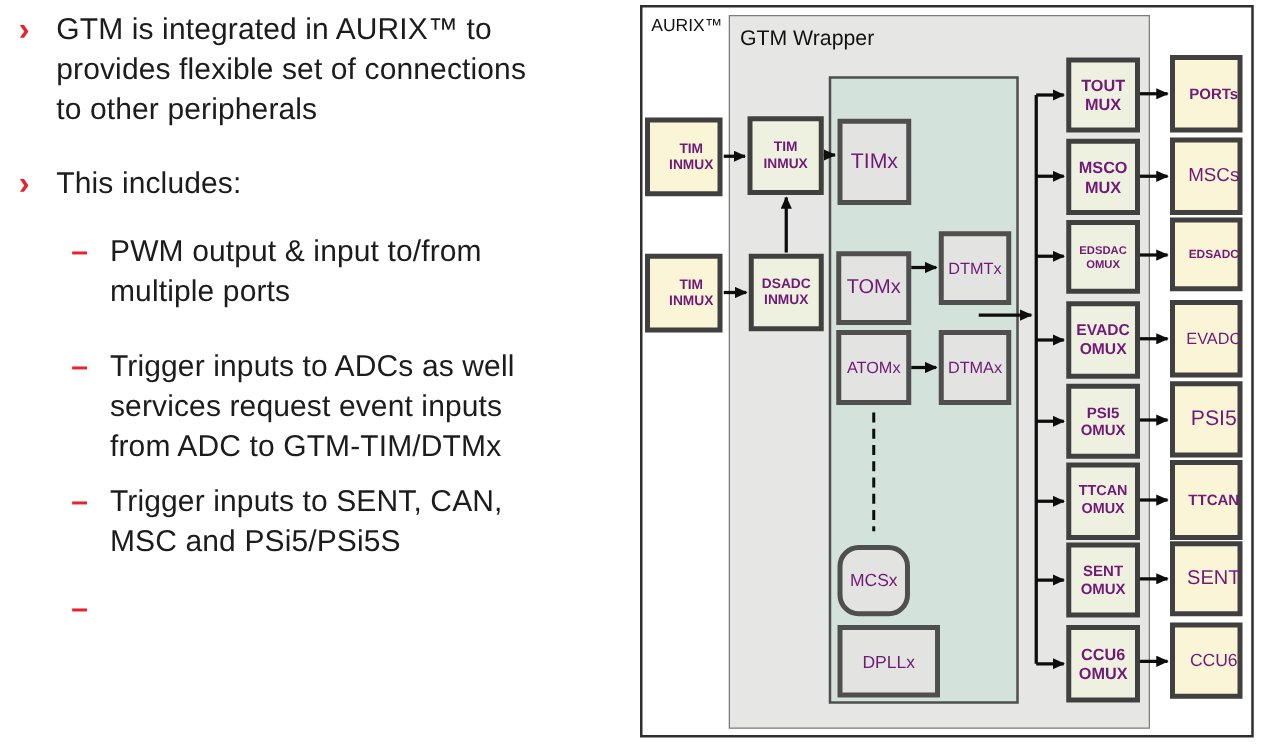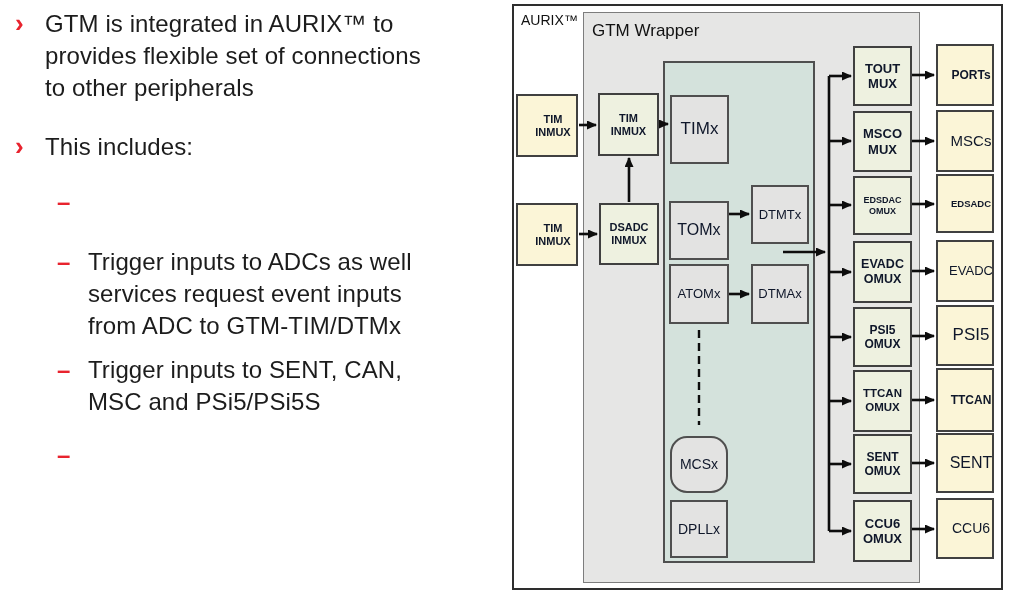--- a/index.html
+++ b/index.html
@@ -36,22 +36,22 @@
     border:2px solid #2e2e2e;background:#ffffff;}
   .aurix-label{position:absolute;left:521px;top:12px;font-size:14px;color:#111;}
   .wrapper-box{position:absolute;left:583px;top:12px;width:337px;height:571px;
     background:var(--wrapper);border:1.5px solid #7d7d7d;}
   .wrapper-label{position:absolute;left:592px;top:21px;font-size:17px;color:#111;}
   .kernel-box{position:absolute;left:663px;top:61px;width:152px;height:502px;
     background:var(--kernel);border:2px solid #4f4f4f;}
   .kernel-label{position:absolute;left:663px;top:67px;width:152px;text-align:center;
     font-size:17px;color:#111;}
   .node{position:absolute;display:flex;align-items:center;justify-content:center;
-    text-align:center;white-space:pre-line;line-height:1.18;color:#0f172a;
-    border:2px solid #404040;}
+    text-align:center;white-space:pre-line;line-height:1.18;color:#701a75;
+    border:4px solid #404040;}
   .node.yellow{background:var(--yellow);padding-left:12px;}
   .node.green{background:var(--green);}
   .node.gray{background:var(--gray);border-color:#4f4f4f;}
   .node.bold{font-weight:700;}
   #arrows{position:absolute;left:0;top:0;width:1024px;height:595px;pointer-events:none;}
   #arrows line{stroke:var(--line);stroke-width:2.6;}
   #arrows line.dashed{stroke-dasharray:8 5;stroke-width:2.4;}
 </style>
 </head>
 <body>
@@ -62,20 +62,22 @@
     <div class="btext">GTM is integrated in AURIX™ to
 provides flexible set of connections
 to other peripherals</div>
   </div>
   <div class="bullet b2">
     <span class="bmark">›</span>
     <div class="btext">This includes:</div>
   </div>
   <div class="bullet sub s1">
     <span class="smark">–</span>
+    <div class="btext">PWM output &amp; input to/from
+multiple ports</div>
   </div>
   <div class="bullet sub s2">
     <span class="smark">–</span>
     <div class="btext">Trigger inputs to ADCs as well
 services request event inputs
 from ADC to GTM-TIM/DTMx</div>
   </div>
   <div class="bullet sub s3">
     <span class="smark">–</span>
     <div class="btext">Trigger inputs to SENT, CAN,
@@ -100,21 +102,21 @@
       <div class="node green bold" style="left: 598px; top: 93px; width: 61px; height: 63px; font-size: 11px;">TIM
 INMUX</div>
       <div class="node green bold" style="left: 599px; top: 203px; width: 60px; height: 62px; font-size: 11px;">DSADC
 INMUX</div>
       <div class="node gray" style="left: 670px; top: 95px; width: 59px; height: 69px; font-size: 17px;">TIMx</div>
       <div class="node gray" style="left: 669px; top: 185px; width: 60px; height: 59px; font-size: 16px; margin-top: 16px;">TOMx</div>
       <div class="node gray" style="left: 669px; top: 264px; width: 60px; height: 60px; font-size: 13px;">ATOMx</div>
       <div class="node gray" style="left: 751px; top: 185px; width: 58px; height: 59px; font-size: 13px;">DTMTx</div>
       <div class="node gray" style="left: 751px; top: 264px; width: 58px; height: 60px; font-size: 13px;">DTMAx</div>
       <div class="node gray" style="left: 670px; top: 436px; width: 58px; height: 57px; font-size: 14px; border-radius: 17px;">MCSx</div>
-      <div class="node gray" style="left: 670px; top: 500px; width: 58px; height: 58px; font-size: 14px;">DPLLx</div>
+      <div class="node gray" style="left: 670px; top: 500px; width: 82px; height: 58px; font-size: 14px;">DPLLx</div>
       <div class="node green bold" style="left: 853px; top: 46px; width: 59px; height: 60px; font-size: 13px;">TOUT
 MUX</div>
       <div class="node green bold" style="left: 853px; top: 111px; width: 59px; height: 61px; font-size: 13px;">MSCO
 MUX</div>
       <div class="node green bold" style="left: 853px; top: 176px; width: 59px; height: 59px; font-size: 9px;">EDSDAC
 OMUX</div>
       <div class="node green bold" style="left: 853px; top: 241px; width: 59px; height: 62px; font-size: 12.5px;">EVADC
 OMUX</div>
       <div class="node green bold" style="left: 853px; top: 307px; width: 59px; height: 60px; font-size: 12px;">PSI5
 OMUX</div>

